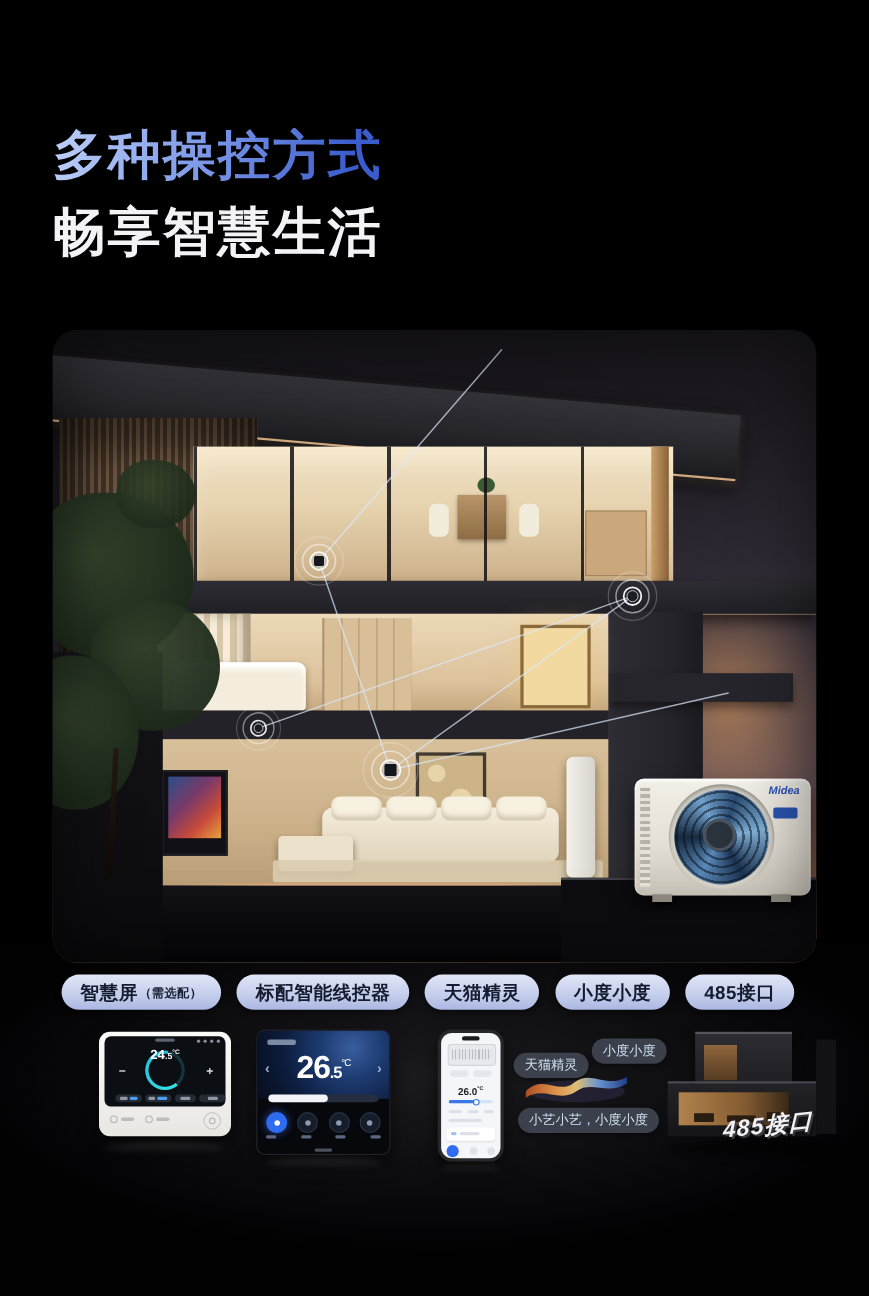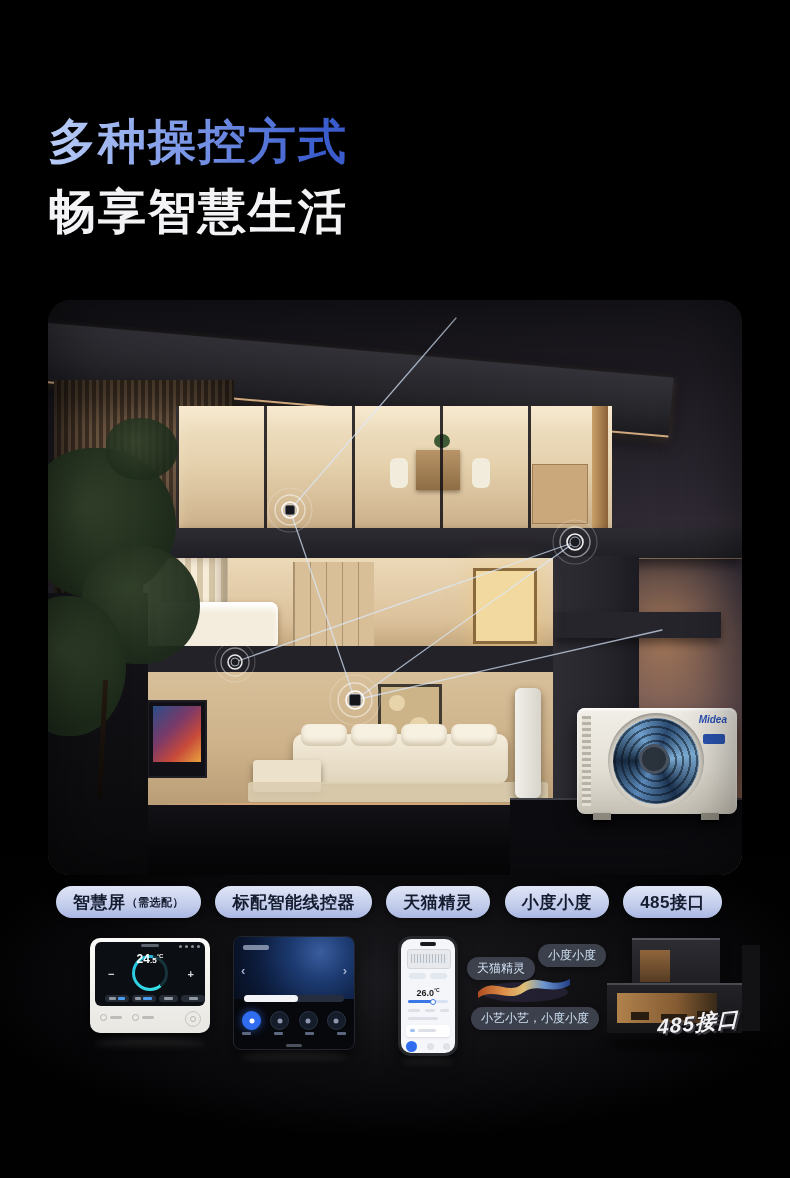--- a/index.html
+++ b/index.html
@@ -373,20 +373,23 @@
           <span class="t"></span>
         </div>
     </div>
     <div class="abs wcPower"></div>
   </div>
   <div class="refl" style="left:95px;top:1038px;width:110px;height:10px;"></div>
 
   <div class="abs ss">
     <div class="abs ssBg"></div>
     <div class="abs ssRoom"></div>
+    <div class="abs ssTemp">
+      <span>26</span><span class="frac">.5</span><span class="unit">°C</span>
+    </div>
     <div class="abs ssChev" style="left:7px;">‹</div>
     <div class="abs ssChev" style="right:7px;">›</div>
     <div class="abs ssTrack">
       <div class="abs ssFill"></div>
     </div>
     <div class="abs ssBtns">
       <div class="b on">
           <i></i>
         </div>
       <div class="b">

